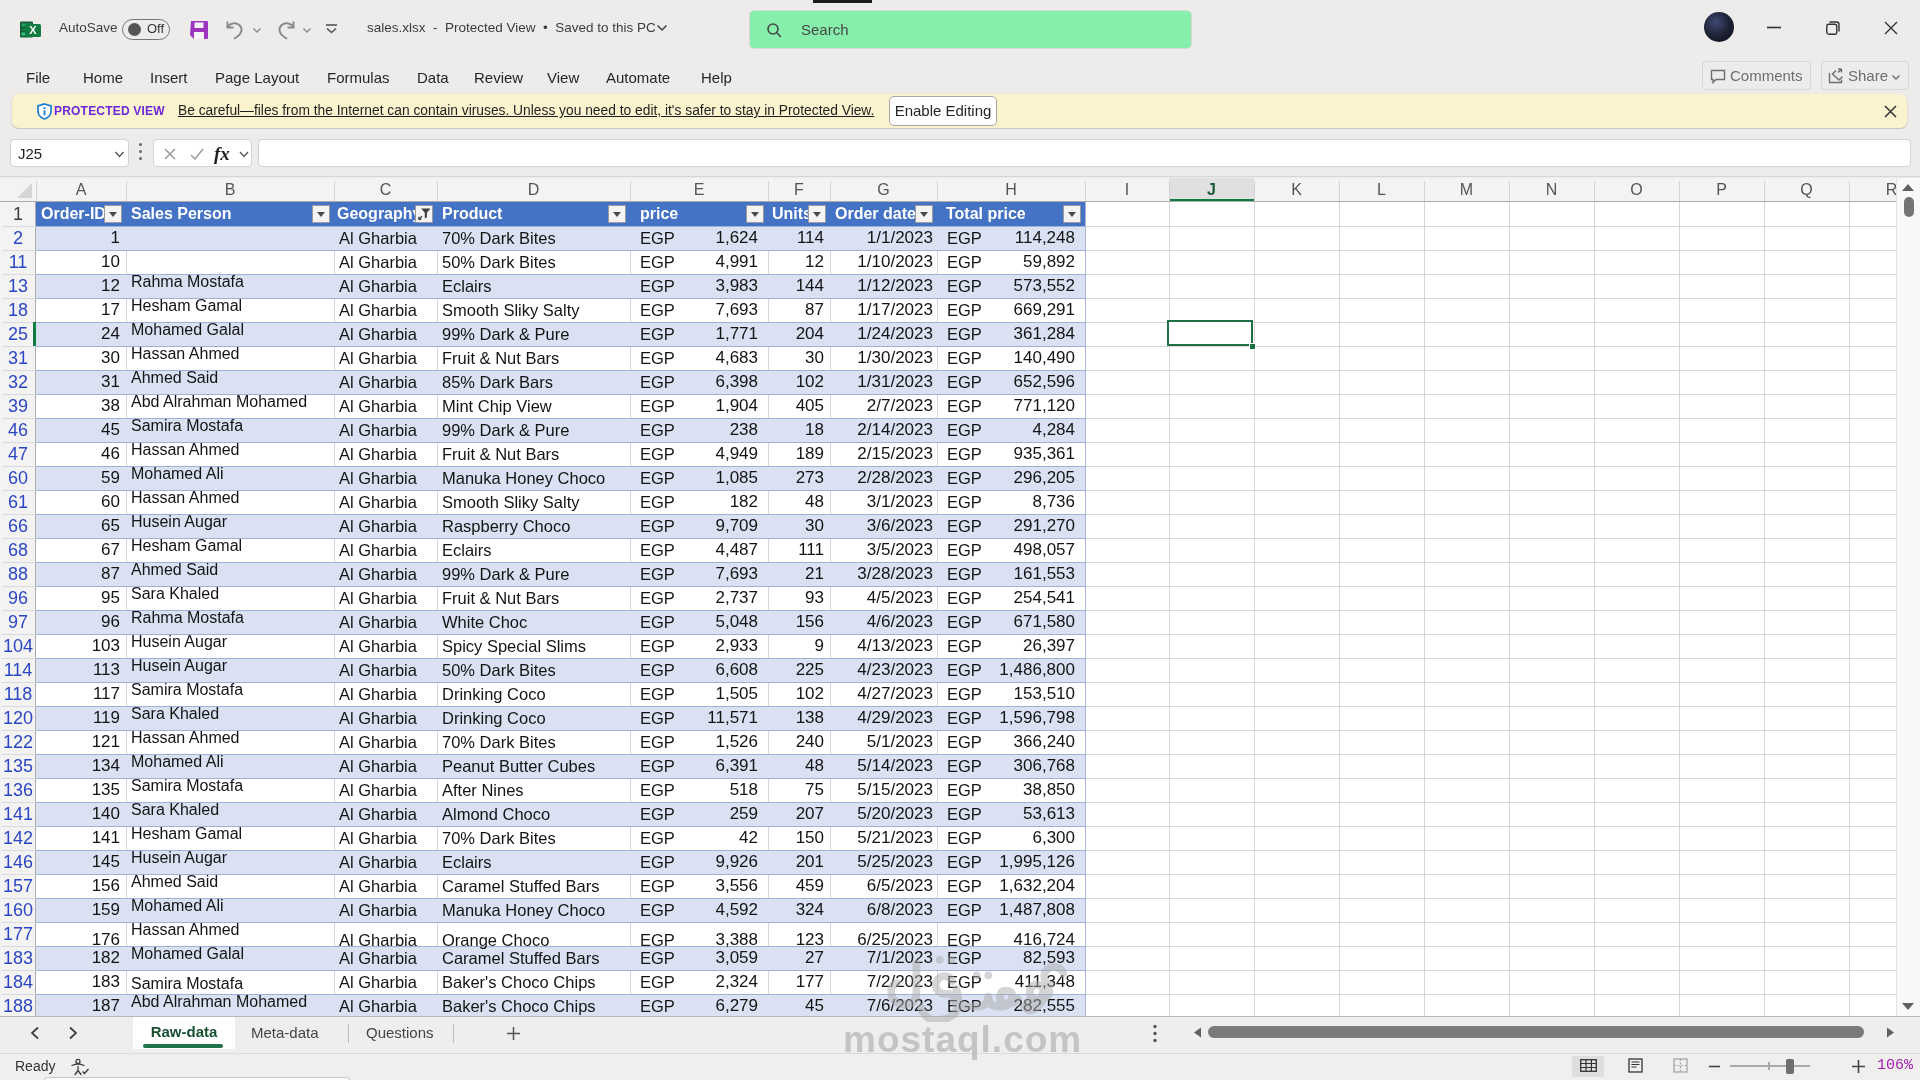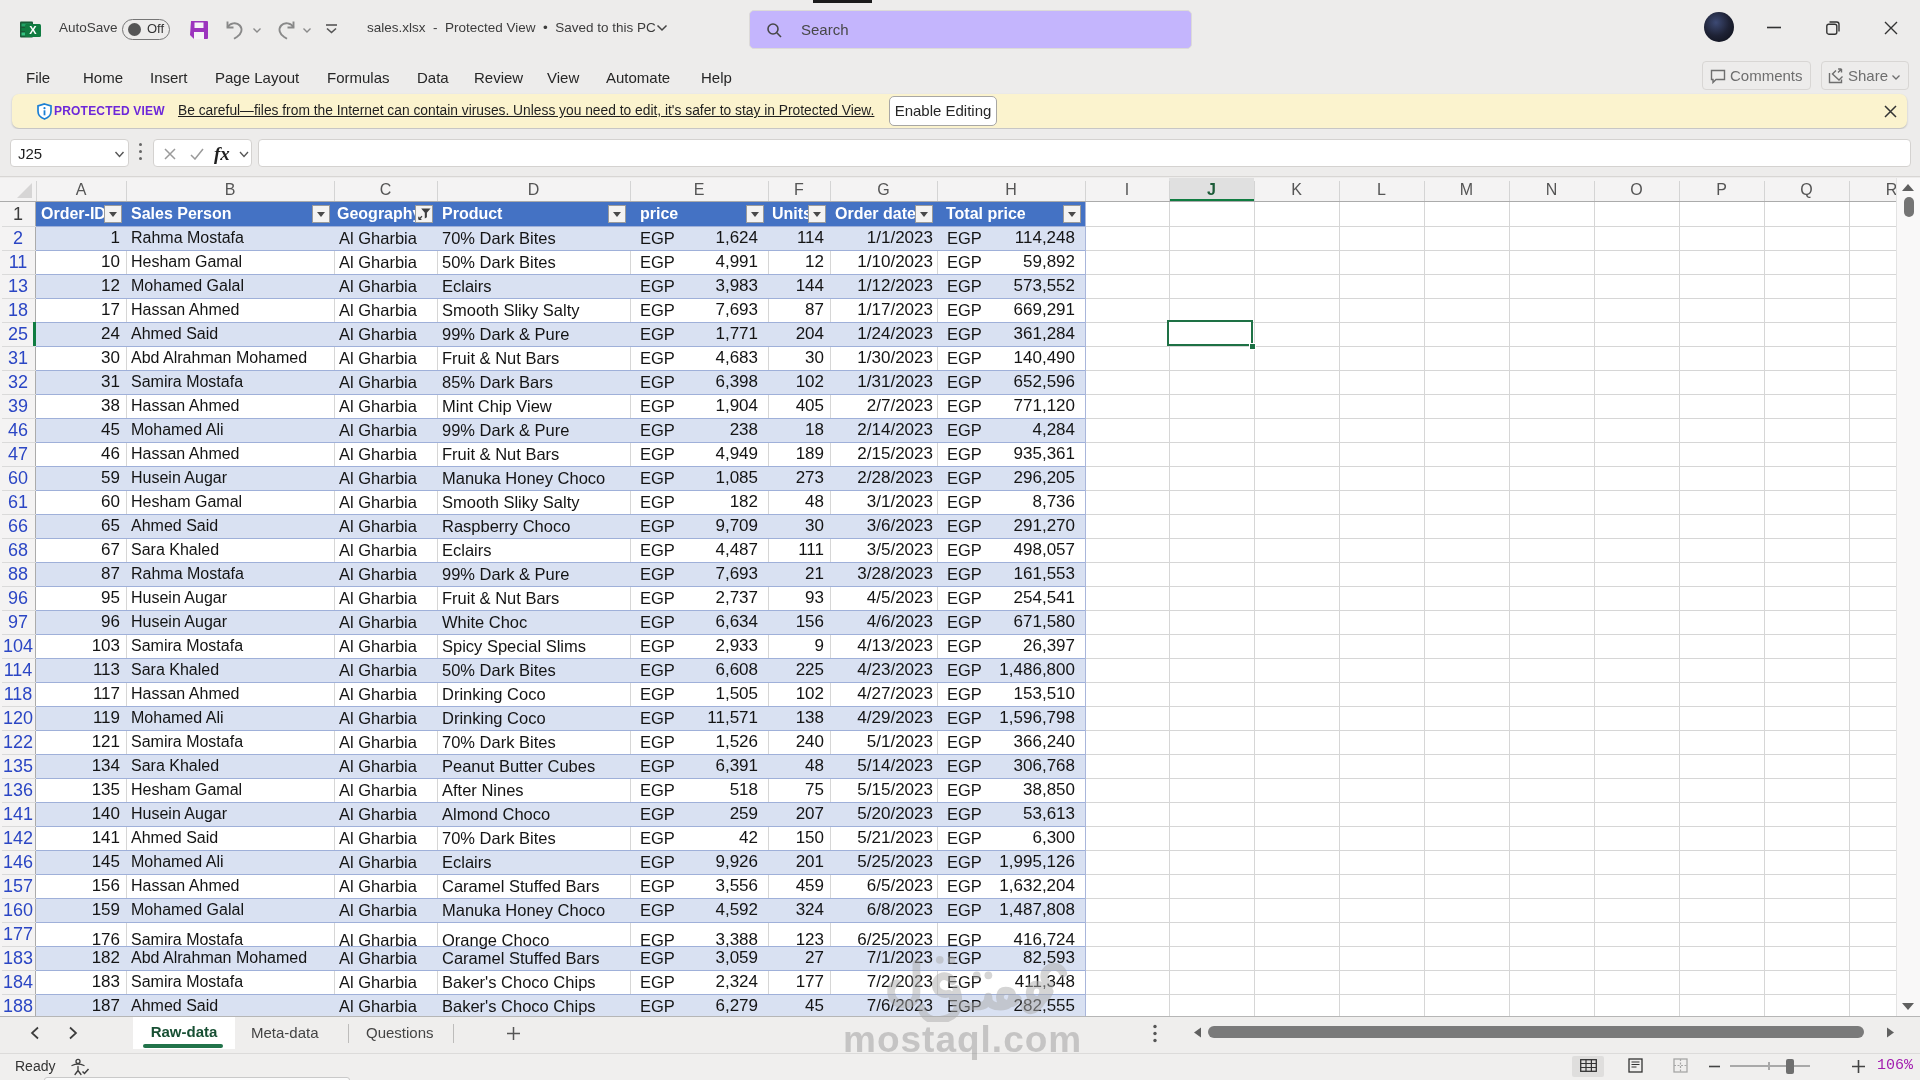--- a/index.html
+++ b/index.html
@@ -8,21 +8,21 @@
 #page{position:relative;width:1920px;height:1080px;background:#EDECEB;}
 
 #titlebar{left:0;top:0;width:1920px;height:55px;background:#EDECEB;}
 #blackbar{left:813px;top:0;width:59px;height:3px;background:#1b1b1b;}
 .tb-txt{font-size:13.5px;color:#404040;line-height:55px;}
 #autosave{left:59px;top:0;}
 #toggle{left:122px;top:19px;width:48px;height:21px;border:1px solid #757575;border-radius:11px;background:#EDECEB;}
 #knob{left:5px;top:3px;width:13px;height:13px;border-radius:50%;background:#555;}
 #offtxt{left:24px;top:1px;font-size:13px;color:#333;}
 #title-main{left:367px;top:0;color:#3c3c3c;}
-#searchbox{left:749px;top:10px;width:443px;height:39px;background:#c4b5fd;border:1px solid #DCDAD8;border-radius:5px;}
+#searchbox{left:749px;top:10px;width:443px;height:39px;background:#86efac;border:1px solid #DCDAD8;border-radius:5px;}
 #searchtxt{left:51px;top:0;font-size:15px;color:#474747;line-height:37px;}
 #avatar{left:1704px;top:12px;width:30px;height:30px;border-radius:50%;
  background:radial-gradient(circle at 40% 35%,#3d4a74 0%,#1e2235 50%,#0b0c14 100%);}
 
 #menurow{left:0;top:55px;width:1920px;height:41px;background:#EDECEB;}
 .menu{position:absolute;top:2px;font-size:15px;color:#262626;line-height:41px;}
 .pillbtn{position:absolute;top:6px;height:29px;border:1px solid #D8D6D4;border-radius:4px;
  font-size:15px;color:#6e6e6e;line-height:27px;background:#EDECEB;}
 
 #banner{left:12px;top:94px;width:1895px;height:34px;background:#FBF3CE;border-radius:7px;
@@ -51,21 +51,21 @@
 .hgl{position:absolute;left:0;width:1860px;height:1px;background:#D6D6D6;}
 #thead{position:absolute;left:0;top:0;width:1049px;height:24px;background:#4472C4;z-index:3;}
 .band{position:absolute;left:0;width:1049px;height:24px;background:#D9E1F2;z-index:2;}
 .tbord{position:absolute;left:0;width:1049px;height:1px;background:#9FB0D9;z-index:4;}
 #tredge{position:absolute;left:1049px;top:0;width:1px;height:816px;background:#A9B6DA;z-index:4;}
 .hcell{position:absolute;top:0;font-size:16px;font-weight:bold;color:#fff;line-height:24px;z-index:5;white-space:nowrap;}
 .fbtn{position:absolute;top:3px;width:18px;height:18px;background:#F4F3F2;border:1px solid #9B9B9B;z-index:6;}
 .row{position:absolute;left:0;width:1100px;height:24px;z-index:5;font-size:16.5px;color:#141414;line-height:24px;}
 .row span{position:absolute;top:0;white-space:nowrap;}
 .cA{left:0;width:84px;text-align:right;font-size:17px;}
-.cB{left:95px;width:203px;overflow:hidden;font-size:16px;}
+.cB{left:95px;width:203px;overflow:hidden;font-size:16px;margin-top:44px;}
 .cC{left:303px;}
 .cD{left:406px;}
 .cE1{left:604px;}
 .cE2{left:634px;width:88px;text-align:right;font-size:17px;}
 .cF{left:732px;width:56px;text-align:right;font-size:17px;}
 .cG{left:794px;width:103px;text-align:right;font-size:17px;}
 .cH1{left:911px;}
 .cH2{left:946px;width:93px;text-align:right;font-size:17px;}
 #selcell{position:absolute;left:1131px;top:118px;width:86px;height:26px;border:2px solid #1E7145;background:#fff;z-index:6;}
 #selhandle{position:absolute;left:1213px;top:141px;width:7px;height:7px;background:#1E7145;border:1px solid #fff;z-index:7;}
@@ -650,21 +650,21 @@
         <span class="cG">4/5/2023</span>
         <span class="cH1">EGP</span>
         <span class="cH2">254,541</span>
       </div>
       <div class="row" style="top:408px">
         <span class="cA">96</span>
         <span class="cB">Husein Augar</span>
         <span class="cC">Al Gharbia</span>
         <span class="cD">White Choc</span>
         <span class="cE1">EGP</span>
-        <span class="cE2">6,634</span>
+        <span class="cE2">5,048</span>
         <span class="cF">156</span>
         <span class="cG">4/6/2023</span>
         <span class="cH1">EGP</span>
         <span class="cH2">671,580</span>
       </div>
       <div class="row" style="top:432px">
         <span class="cA">103</span>
         <span class="cB">Samira Mostafa</span>
         <span class="cC">Al Gharbia</span>
         <span class="cD">Spicy Special Slims</span>

